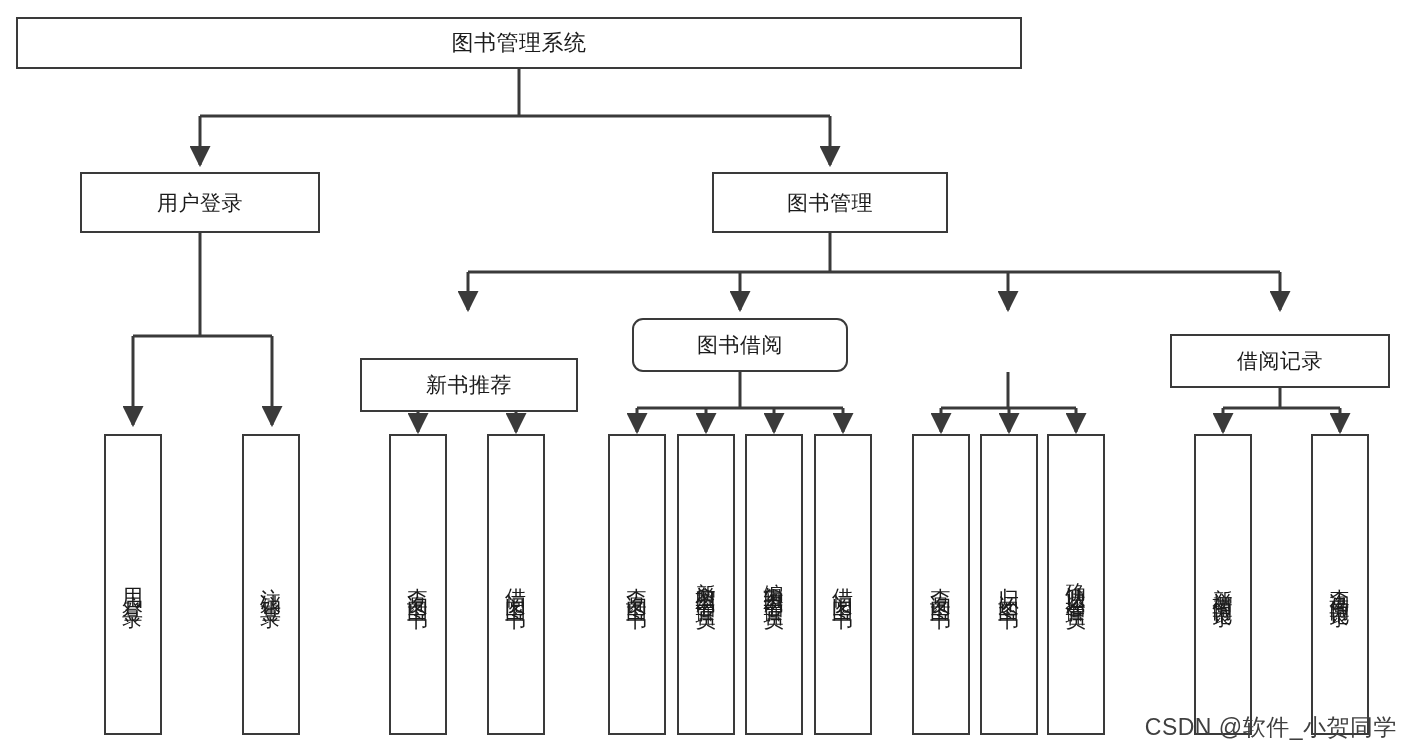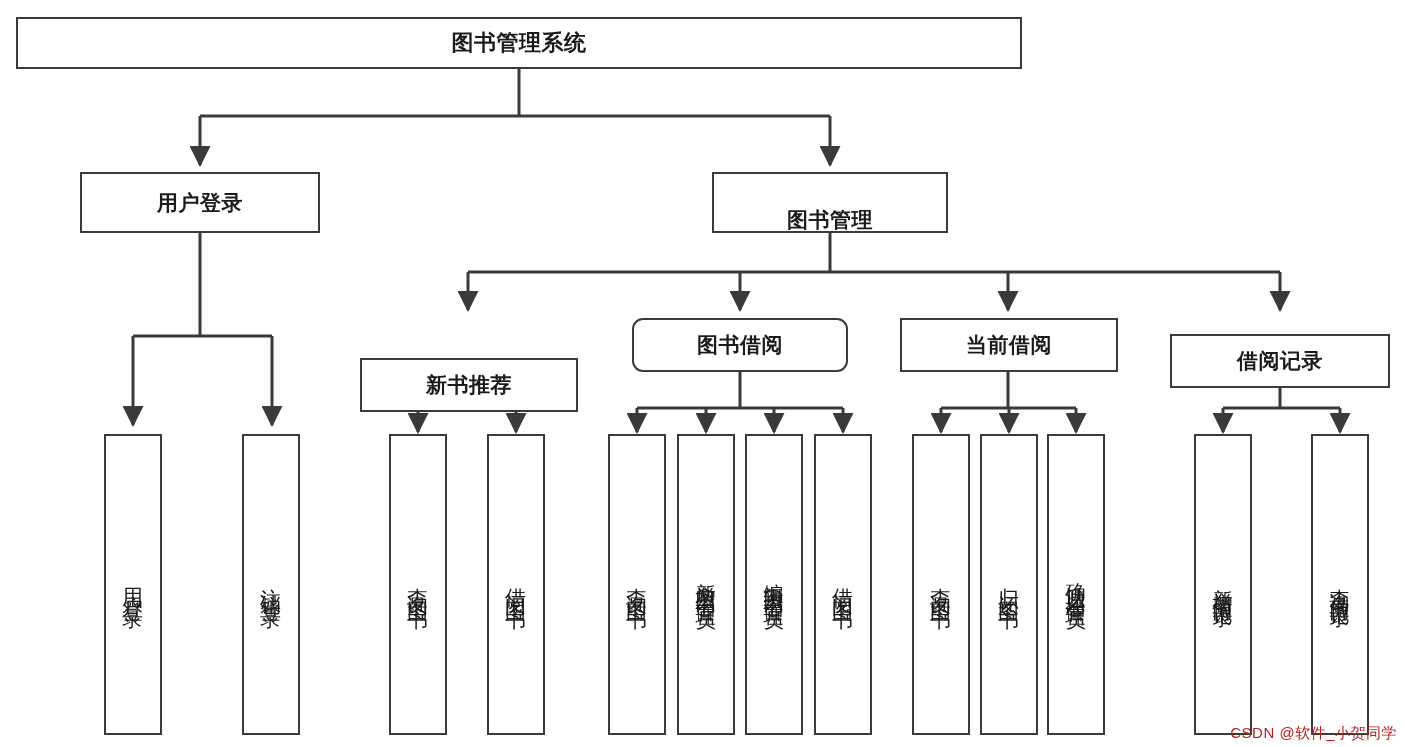--- a/index.html
+++ b/index.html
@@ -33,21 +33,20 @@
     background: #ffffff;
     display: flex;
     align-items: center;
     justify-content: center;
     color: #1b1b1b;
   }
   .node.horiz {
     font-size: 21px;
     letter-spacing: 0.5px;
     line-height: 1.1;
-    font-weight: bold;
   }
   .node.root {
     font-size: 22px;
   }
   .node.vert {
     writing-mode: vertical-rl;
     text-orientation: upright;
     font-size: 21px;
     letter-spacing: 7px;
     line-height: 1;
@@ -63,22 +62,22 @@
     display: block;
   }
   .node.vert.tight {
     letter-spacing: 4px;
     font-size: 20px;
   }
   .watermark {
     position: absolute;
     right: 8px;
     bottom: 4px;
-    font-size: 15px;
-    color: #b91c1c;
+    font-size: 23px;
+    color: #404040;
     white-space: nowrap;
     letter-spacing: 0.5px;
     text-align: right;
   }
 </style>
 </head>
 <body>
 
 <div id="canvas">
 
@@ -133,33 +132,30 @@
     </g>
   </svg>
 
   <div class="node horiz root" style="left:16px; top:17px; width:1006px; height:52px;">
     <span>图书管理系统</span>
   </div>
 
   <div class="node horiz" style="left:80px; top:172px; width:240px; height:61px;">
     <span>用户登录</span>
   </div>
-  <div class="node horiz" style="left:712px; top:172px; width:236px; height:61px;align-items:flex-end;">
+  <div class="node horiz" style="left:712px; top:172px; width:236px; height:61px;">
     <span>图书管理</span>
   </div>
 
   <div class="node horiz" style="left:360px; top:318px; width:218px; height:54px;margin-top:40px;">
     <span>新书推荐</span>
   </div>
   <div class="node horiz" style="left:632px; top:318px; width:216px; height:54px;border-radius:11px;">
     <span>图书借阅</span>
   </div>
-  <div class="node horiz" style="left:900px; top:318px; width:218px; height:54px;">
-    <span>当前借阅</span>
-  </div>
   <div class="node horiz" style="left:1170px; top:318px; width:220px; height:54px;margin-top:16px;">
     <span>借阅记录</span>
   </div>
 
   <div class="node vert" style="left:104px; top:434px; width:58px; height:301px;">
     <span class="vtext">用户登录</span>
   </div>
   <div class="node vert" style="left:242px; top:434px; width:58px; height:301px;">
     <span class="vtext">注销登录</span>
   </div>

